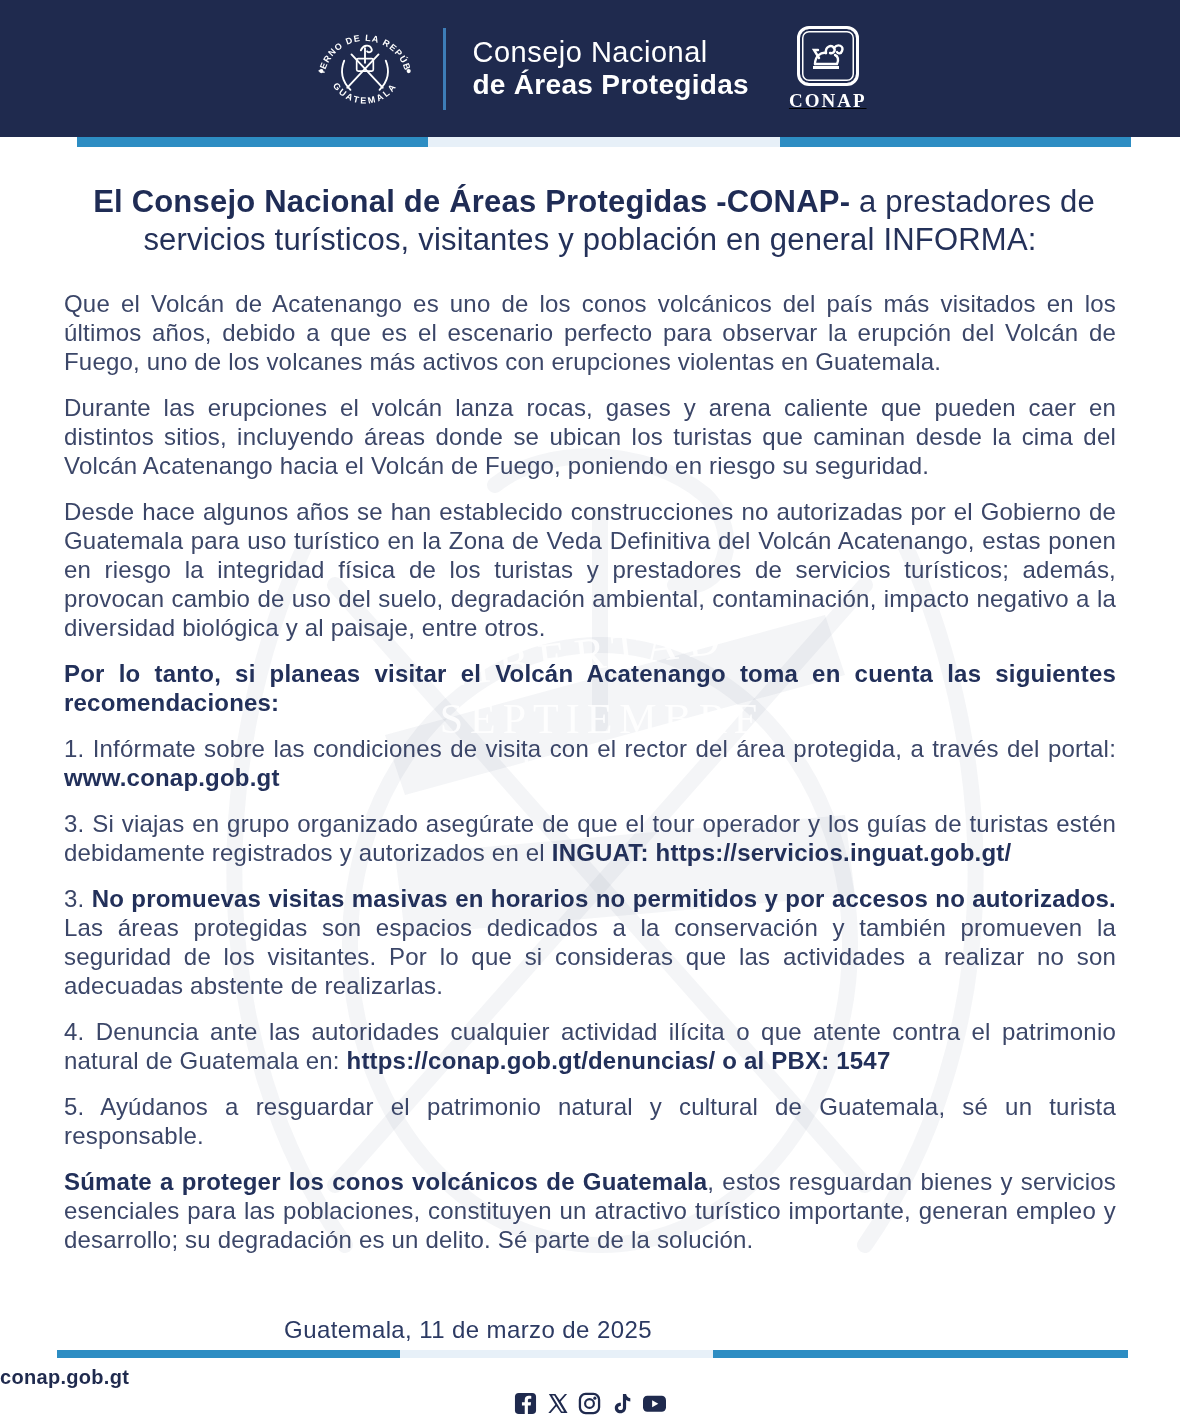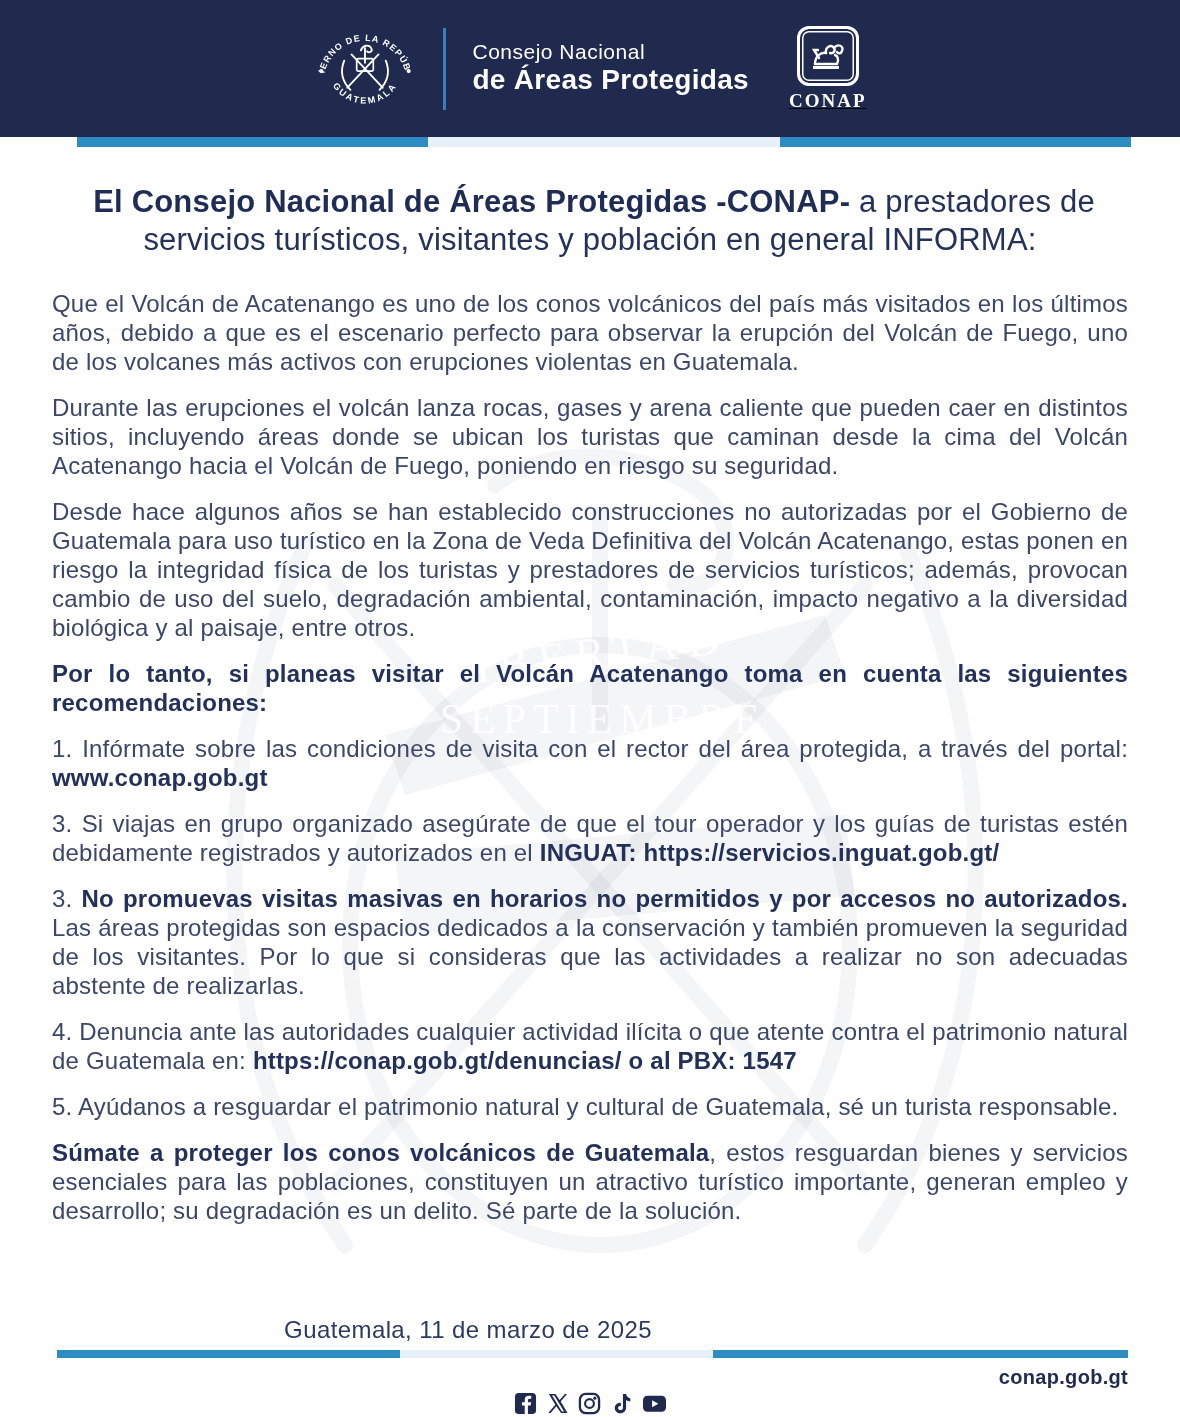--- a/index.html
+++ b/index.html
@@ -5,21 +5,21 @@
   * { margin:0; padding:0; box-sizing:border-box; }
   html,body { width:1180px; height:1417px; background:#ffffff; overflow:hidden;
               font-family:"Liberation Sans", sans-serif; position:relative; }
 
   
   .header { position:relative; width:1180px; height:137px; background:#1f2a4e;
             display:flex; align-items:center; justify-content:center; gap:26px; z-index:2; }
   .seal { width:104px; height:104px; }
   .divider { width:3px; height:82px; background:#3d7db8; }
   .wordmark { color:#ffffff; line-height:1.15; }
-  .wordmark .l1 { font-weight:300; font-size:21px; letter-spacing:0.5px; }
+  .wordmark .l1 { font-weight:300; font-size:29px; letter-spacing:0.5px; }
   .wordmark .l2 { font-weight:700; font-size:28px; letter-spacing:0.3px; }
   .conapLogo { display:flex; flex-direction:column; align-items:center; margin-left:14px;text-decoration:underline; }
   .conapBox { width:62px; height:60px; border:3px solid #ffffff; border-radius:12px;
               display:flex; align-items:center; justify-content:center; box-shadow:inset 0 0 0 2px #1f2a4e, inset 0 0 0 3.5px #ffffff; }
   .conapText { color:#ffffff; font-family:"Liberation Serif", serif; font-weight:700;
                font-size:19px; letter-spacing:2px; margin-top:4px; }
 
   
   .stripe { display:flex; height:10px; width:1180px; position:relative; z-index:2; }
   .stripe .w1 { width:77px; }  .stripe .b1 { width:351px; background:#2d8dc3; }
@@ -33,29 +33,29 @@
 
   
   .watermark { position:absolute; left:165px; top:425px; z-index:0; pointer-events:none; }
 
   
   .content { position:relative; z-index:1; padding:0 47px; }
   h1.title { width:1046px; margin:36px auto 30px; text-align:center;
              font-size:31px; line-height:1.23; font-weight:400; color:#243159; letter-spacing:0.2px; }
   h1.title .tb { font-weight:700; color:#1f2c55;margin-left:8px; }
 
-  p.body { margin:0 5px 17px; text-align:justify; font-size:24px; line-height:29px;
+  p.body { margin:0 17px 17px; text-align:justify; font-size:24px; line-height:29px;
            color:#3b4668; letter-spacing:0.2px; }
   p.body .b, p.body.allbold { font-weight:700; color:#22305a; }
   p.body .num { font-weight:400; }
 
   
   .date { position:absolute; top:1316px; left:0; width:936px; text-align:center;
           font-size:24px; color:#2c3a63; letter-spacing:0.4px; z-index:2; }
-  .site { position:absolute; top:1366px; left:0; width:1128px; text-align:right;
+  .site { position:absolute; top:1366px; left:0; width:1128px; text-align:left;
           font-size:20px; font-weight:700; color:#1f2a4e; letter-spacing:0.3px; z-index:2; }
   .social { position:absolute; top:1392px; left:0; width:1180px; display:flex;
             justify-content:center; gap:9px; z-index:2; }
   .social svg { display:block; }
 </style>
 </head>
 <body>
 
 <div class="header">
   <svg class="seal" viewBox="0 0 100 100">

